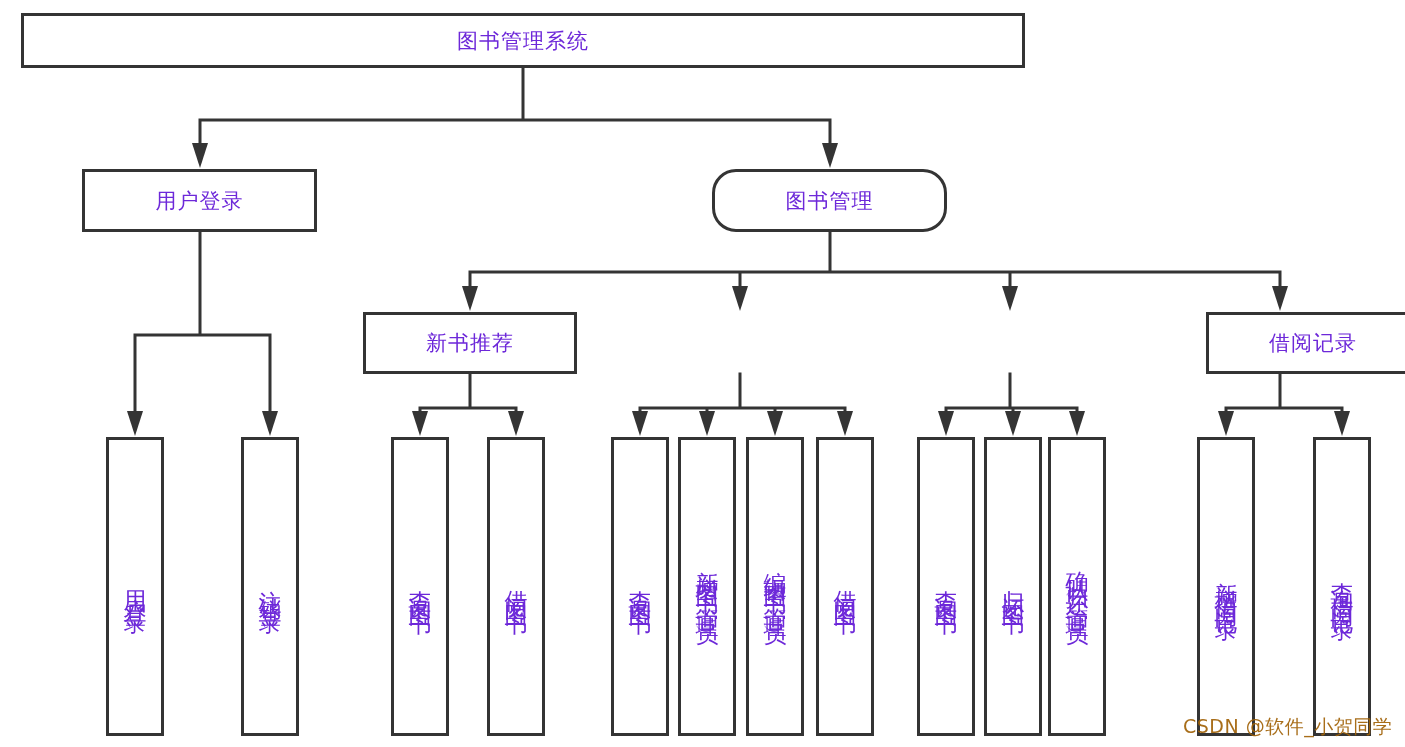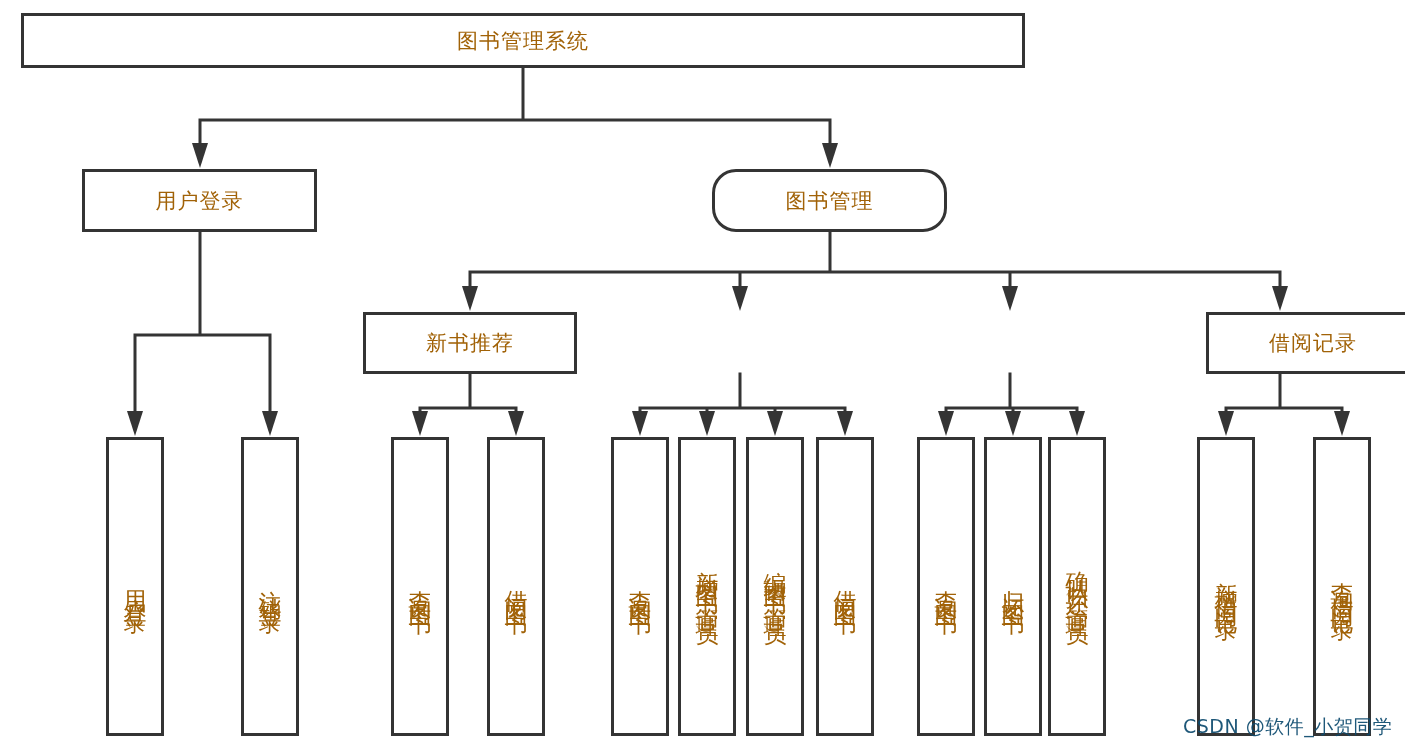--- a/index.html
+++ b/index.html
@@ -22,21 +22,21 @@
     z-index: 1;
   }
   .box {
     position: absolute;
     box-sizing: border-box;
     border: 3px solid #343434;
     background: #ffffff;
     display: flex;
     align-items: center;
     justify-content: center;
-    color: #a16207;
+    color: #6d28d9;
     z-index: 2;
   }
   .h-label {
     font-size: 21px;
     letter-spacing: 1px;
     white-space: nowrap;
   }
   .leaf {
     writing-mode: vertical-rl;
     text-orientation: mixed;
@@ -64,21 +64,21 @@
   .lf-9  { left: 917px; }
   .lf-10 { left: 984px; }
   .lf-11 { left: 1048px; }
   .lf-12 { left: 1197px; }
   .lf-13 { left: 1313px; }
   .watermark {
     position: absolute;
     left: 1183px;
     top: 714px;
     font-size: 19px;
-    color: #0c4a6e;
+    color: #a16207;
     opacity: 0.92;
     white-space: nowrap;
     z-index: 3;
     letter-spacing: 0.5px;
   }
 </style>
 </head>
 <body>
 
 <div class="canvas">

